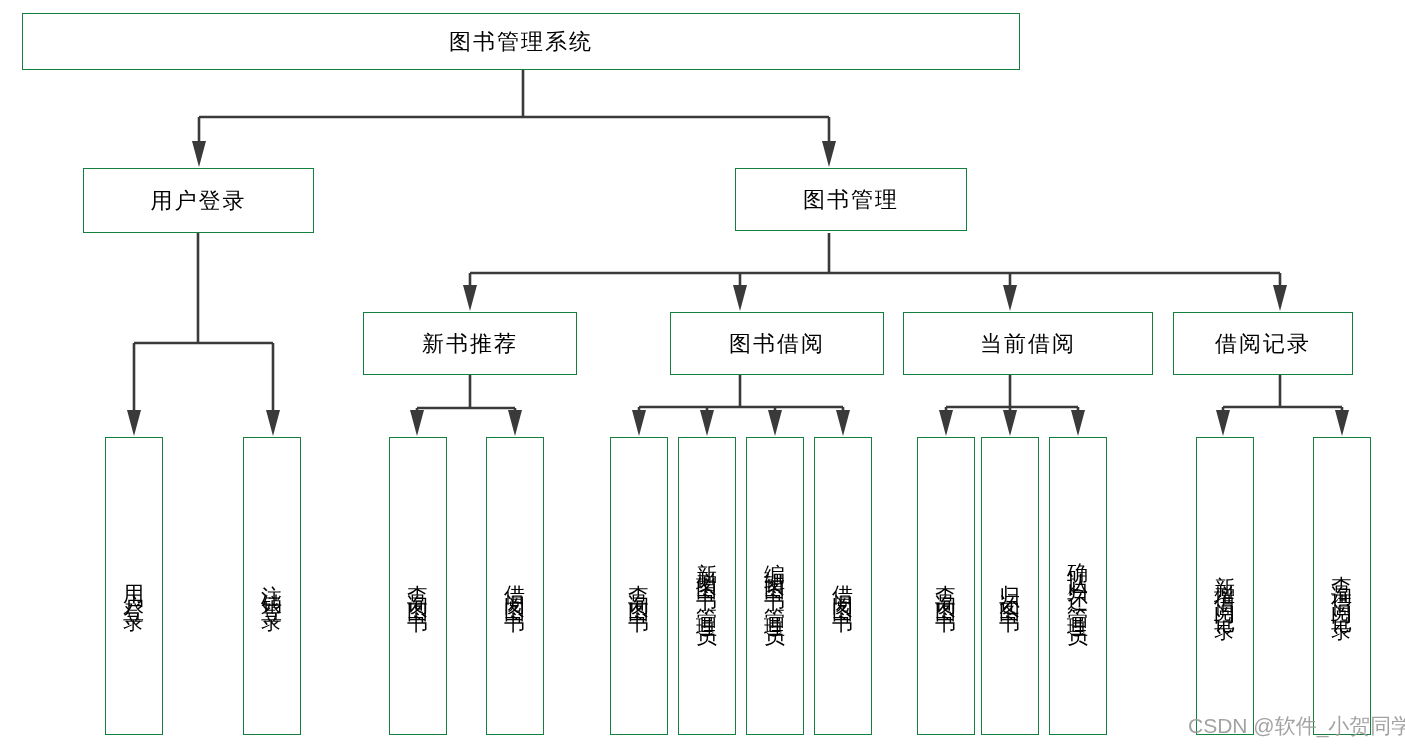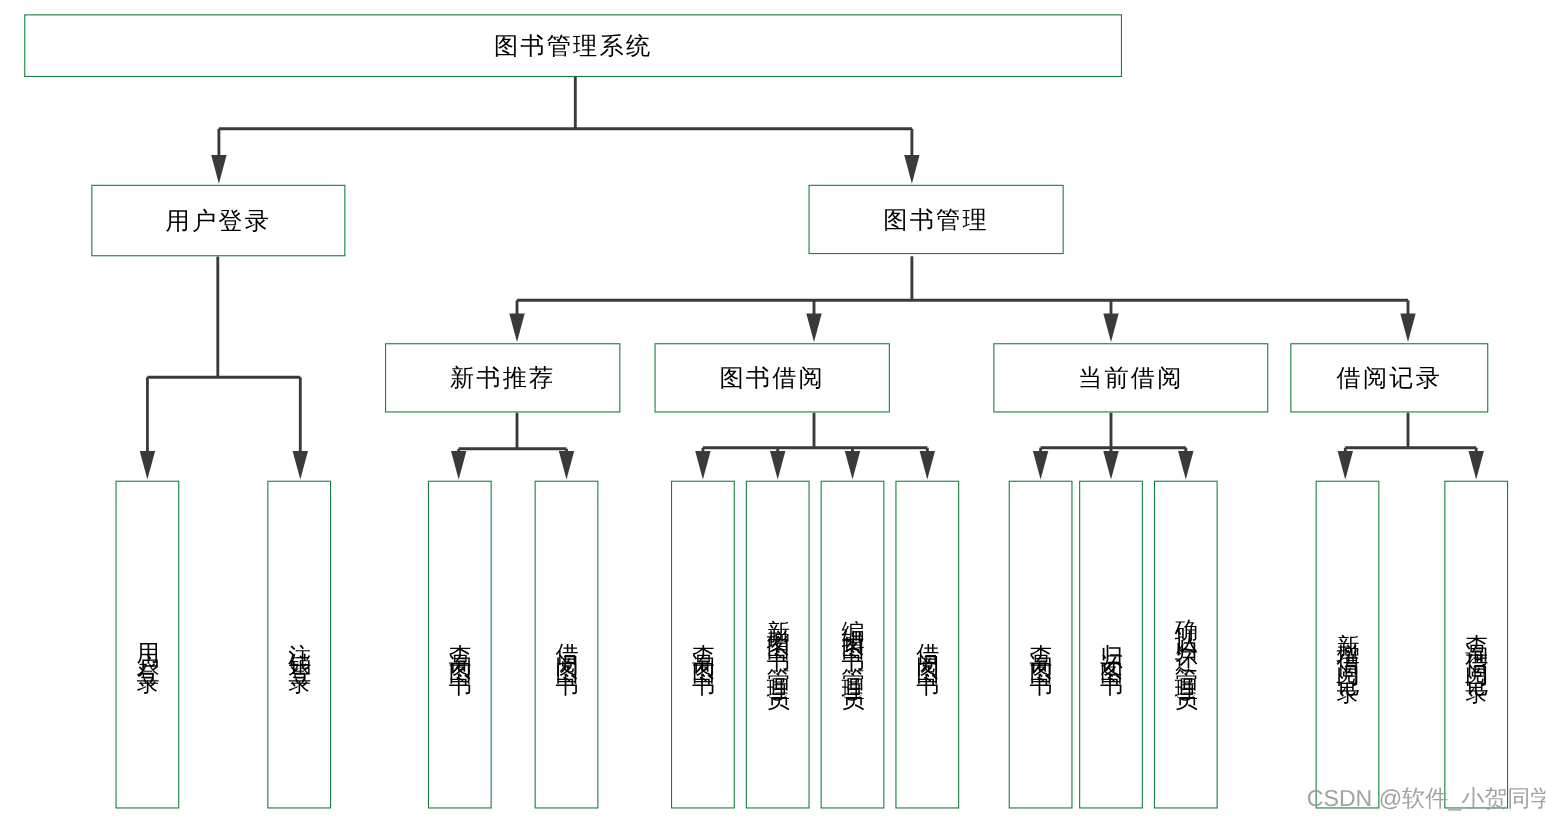--- a/index.html
+++ b/index.html
@@ -50,22 +50,22 @@
     font-size: 21px;
     color: #9b9b9b;
     opacity: 0.92;
     white-space: nowrap;
     z-index: 5;
   }
   
   .n-root   { left: 22px;   top: 13px;  width: 998px; height: 57px; }
   .n-login  { left: 83px;   top: 168px; width: 231px; height: 65px; }
   .n-mgmt   { left: 713px;  top: 168px; width: 232px; height: 63px; margin-left: 22px; }
-  .n-rec    { left: 350px;  top: 312px; width: 214px; height: 63px; }
-  .n-borrow { left: 595px;  top: 312px; width: 214px; height: 63px; }
+  .n-rec    { left: 363px;  top: 312px; width: 214px; height: 63px; }
+  .n-borrow { left: 670px;  top: 312px; width: 214px; height: 63px; }
   .n-cur    { left: 903px;  top: 312px; width: 250px; height: 63px; }
   .n-record { left: 1173px; top: 312px; width: 180px; height: 63px; }
   
   .leaf { top: 437px; width: 58px; height: 298px; }
   .l-1  { left: 105px; }
   .l-2  { left: 243px; }
   .l-3  { left: 389px; }
   .l-4  { left: 486px; }
   .l-5  { left: 610px; }
   .l-6  { left: 678px; }

